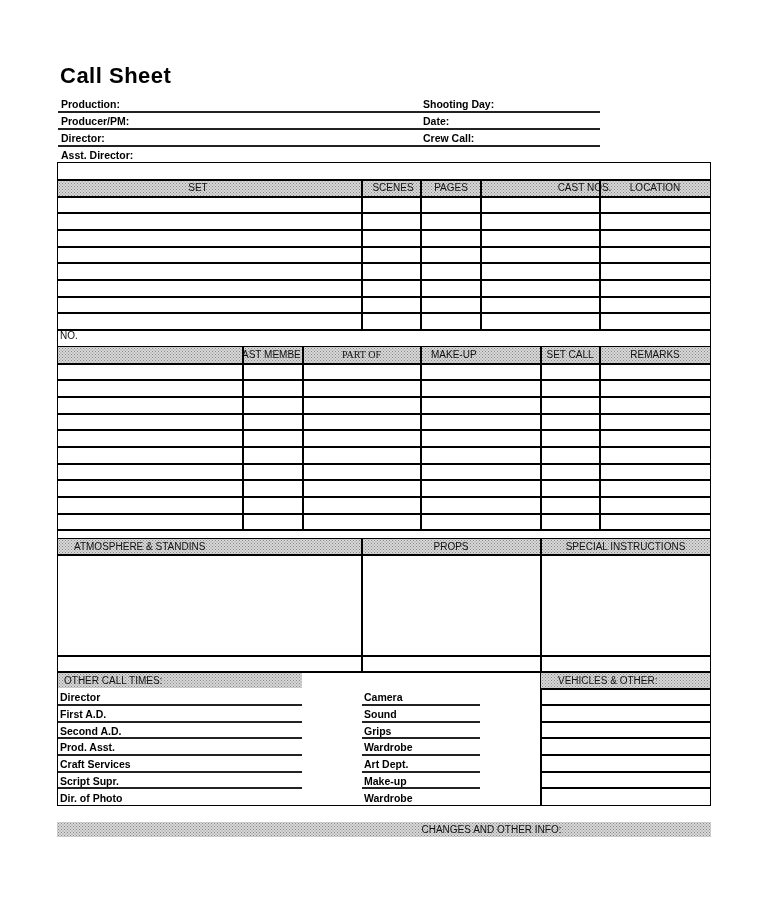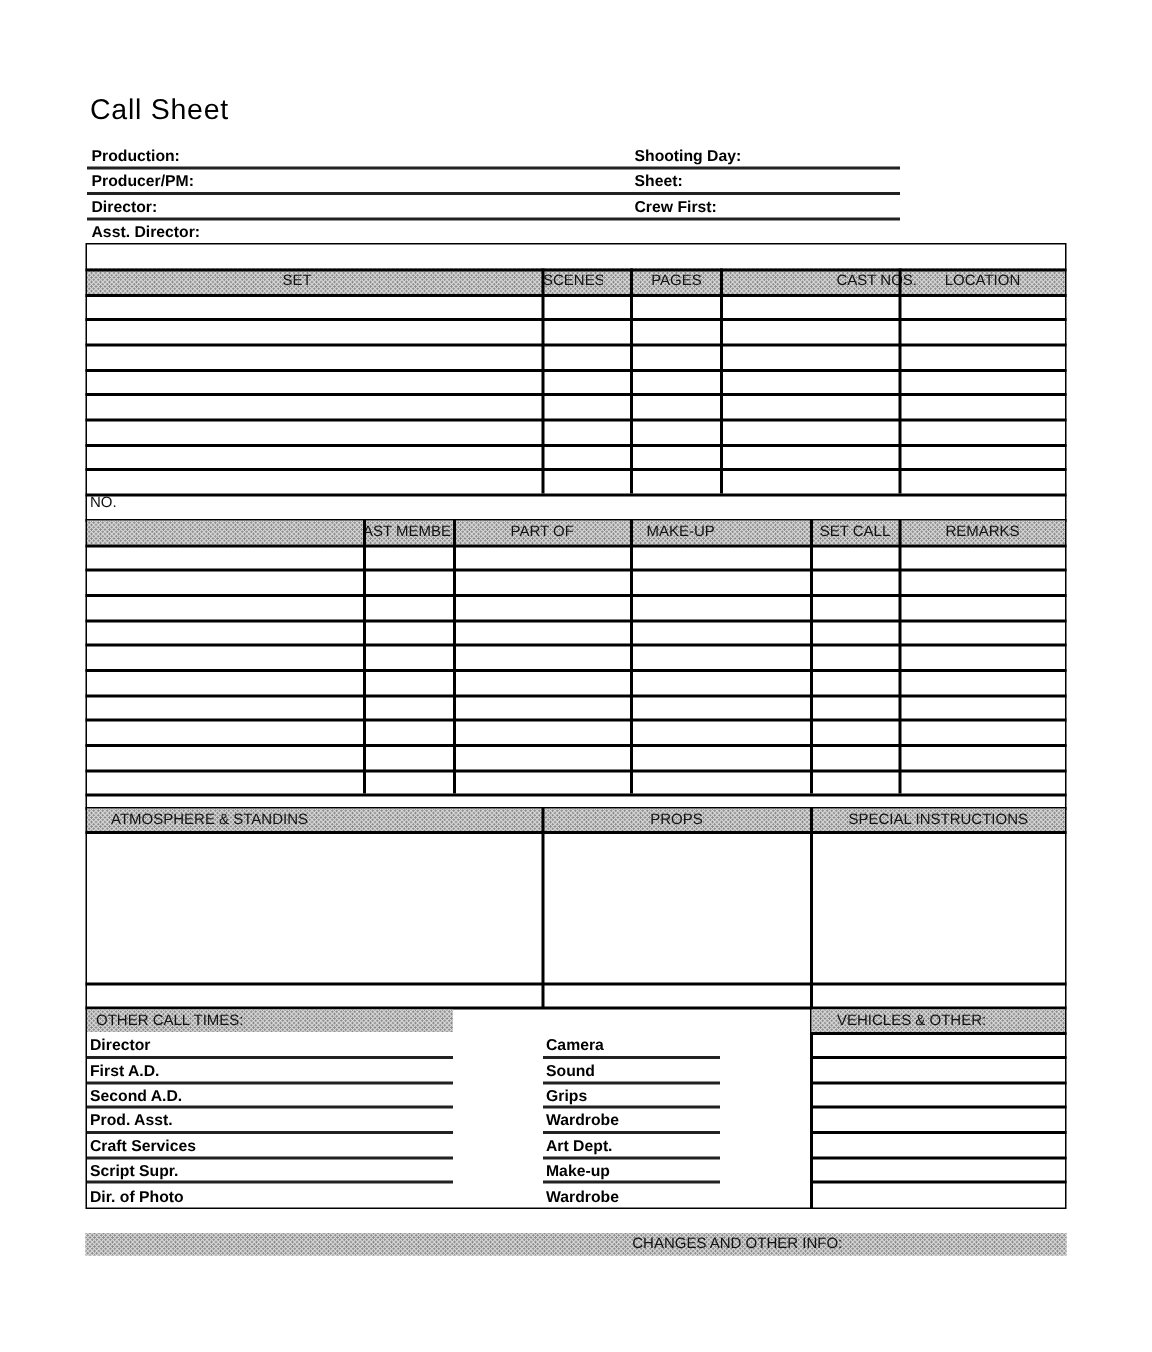--- a/index.html
+++ b/index.html
@@ -1,19 +1,19 @@
 <!DOCTYPE html>
 <html><head>
 <meta charset="utf-8">
 <style>
   html, body { margin:0; padding:0; background:#ffffff; }
   body { width:768px; height:901px; position:relative; overflow:hidden;
          font-family:"Liberation Sans", "DejaVu Sans", sans-serif; color:#000; }
   .abs { position:absolute; }
-  .title { left:60px; top:63px; font-size:19px; font-weight:normal; letter-spacing:0.5px; }
+  .title { left:60px; top:63px; font-size:22px; font-weight:bold; letter-spacing:0.5px; }
   .lbl { font-size:10.5px; font-weight:bold; line-height:14px; white-space:nowrap; }
   .uline { border-bottom:2px solid #222; height:0; }
   .hl { background:#000; height:1.5px; }
   .vl { background:#000; width:1.5px; }
   .hatch {
     background-color:#d8d8d8;
     background-image:
       radial-gradient(#888 0.6px, transparent 0.7px),
       radial-gradient(#888 0.6px, transparent 0.7px);
     background-size:3px 3px;
@@ -30,29 +30,29 @@
 
 <div class="abs lbl" style="left:61px;top:97px;">Production:</div>
 <div class="abs uline" style="left:58px;top:111px;width:542px;"></div>
 <div class="abs lbl" style="left:61px;top:114px;">Producer/PM:</div>
 <div class="abs uline" style="left:58px;top:128px;width:542px;"></div>
 <div class="abs lbl" style="left:61px;top:131px;">Director:</div>
 <div class="abs uline" style="left:58px;top:145px;width:542px;"></div>
 <div class="abs lbl" style="left:61px;top:148px;">Asst. Director:</div>
 
 <div class="abs lbl" style="left:423px;top:97px;">Shooting Day:</div>
-<div class="abs lbl" style="left:423px;top:114px;">Sheet:</div>
-<div class="abs lbl" style="left:423px;top:131px;">Crew First:</div>
+<div class="abs lbl" style="left:423px;top:114px;">Date:</div>
+<div class="abs lbl" style="left:423px;top:131px;">Crew Call:</div>
 
 <div class="abs box" style="left:57px;top:162px;width:654px;height:644px;"></div>
 
 <div class="abs hatch" style="left:58px;top:179px;width:652px;height:17px;"></div>
 <div class="abs hl" style="left:57px;top:179px;width:654px;"></div>
 <div class="abs hcell" style="left:58px;top:180px;width:280px;">SET</div>
-<div class="abs hcell" style="left:362px;top:180px;width:40px;">SCENES</div>
+<div class="abs hcell" style="left:362px;top:180px;width:62px;">SCENES</div>
 <div class="abs hcell" style="left:421px;top:180px;width:60px;">PAGES</div>
 <div class="abs hcell" style="left:481px;top:180px;width:119px;margin-left:44px;">CAST NOS.</div>
 <div class="abs hcell" style="left:600px;top:180px;width:110px;">LOCATION</div>
 
 <div class="abs hl" style="left:57px;top:196px;width:654px;"></div>
 <div class="abs hl" style="left:57px;top:212px;width:654px;"></div>
 <div class="abs hl" style="left:57px;top:229px;width:654px;"></div>
 <div class="abs hl" style="left:57px;top:246px;width:654px;"></div>
 <div class="abs hl" style="left:57px;top:262px;width:654px;"></div>
 <div class="abs hl" style="left:57px;top:279px;width:654px;"></div>
@@ -62,21 +62,21 @@
 
 <div class="abs vl" style="left:361px;top:179px;height:150px;"></div>
 <div class="abs vl" style="left:420px;top:179px;height:150px;"></div>
 <div class="abs vl" style="left:480px;top:179px;height:150px;"></div>
 <div class="abs vl" style="left:599px;top:179px;height:150px;"></div>
 
 <div class="abs hl" style="left:57px;top:346px;width:654px;"></div>
 <div class="abs hatch" style="left:58px;top:347px;width:652px;height:16px;"></div>
 <div class="abs hcell left" style="left:58px;top:328px;width:184px;">NO.</div>
 <div class="abs hcell left" style="left:242px;top:347px;width:60px;padding-left:0;">AST MEMBE</div>
-<div class="abs hcell" style="left:302px;top:347px;width:119px;">PART OF</div>
+<div class="abs hcell" style="left:302px;top:347px;width:119px;font-family:Liberation Serif, serif;">PART OF</div>
 <div class="abs hcell left" style="left:421px;top:347px;width:119px;padding-left:10px;">MAKE-UP</div>
 <div class="abs hcell" style="left:540px;top:347px;width:60px;">SET CALL</div>
 <div class="abs hcell" style="left:600px;top:347px;width:110px;">REMARKS</div>
 
 <div class="abs hl" style="left:57px;top:363px;width:654px;"></div>
 <div class="abs hl" style="left:57px;top:379px;width:654px;"></div>
 <div class="abs hl" style="left:57px;top:396px;width:654px;"></div>
 <div class="abs hl" style="left:57px;top:413px;width:654px;"></div>
 <div class="abs hl" style="left:57px;top:429px;width:654px;"></div>
 <div class="abs hl" style="left:57px;top:446px;width:654px;"></div>

